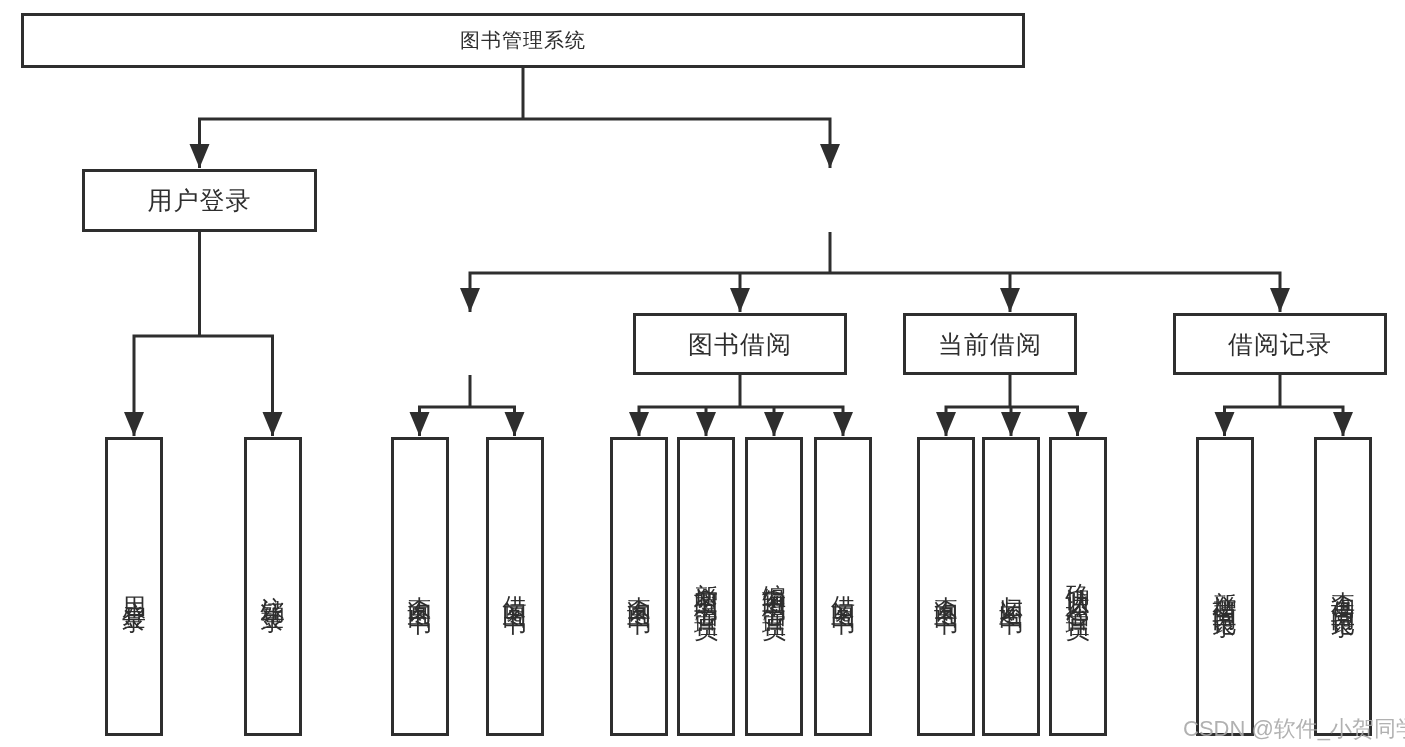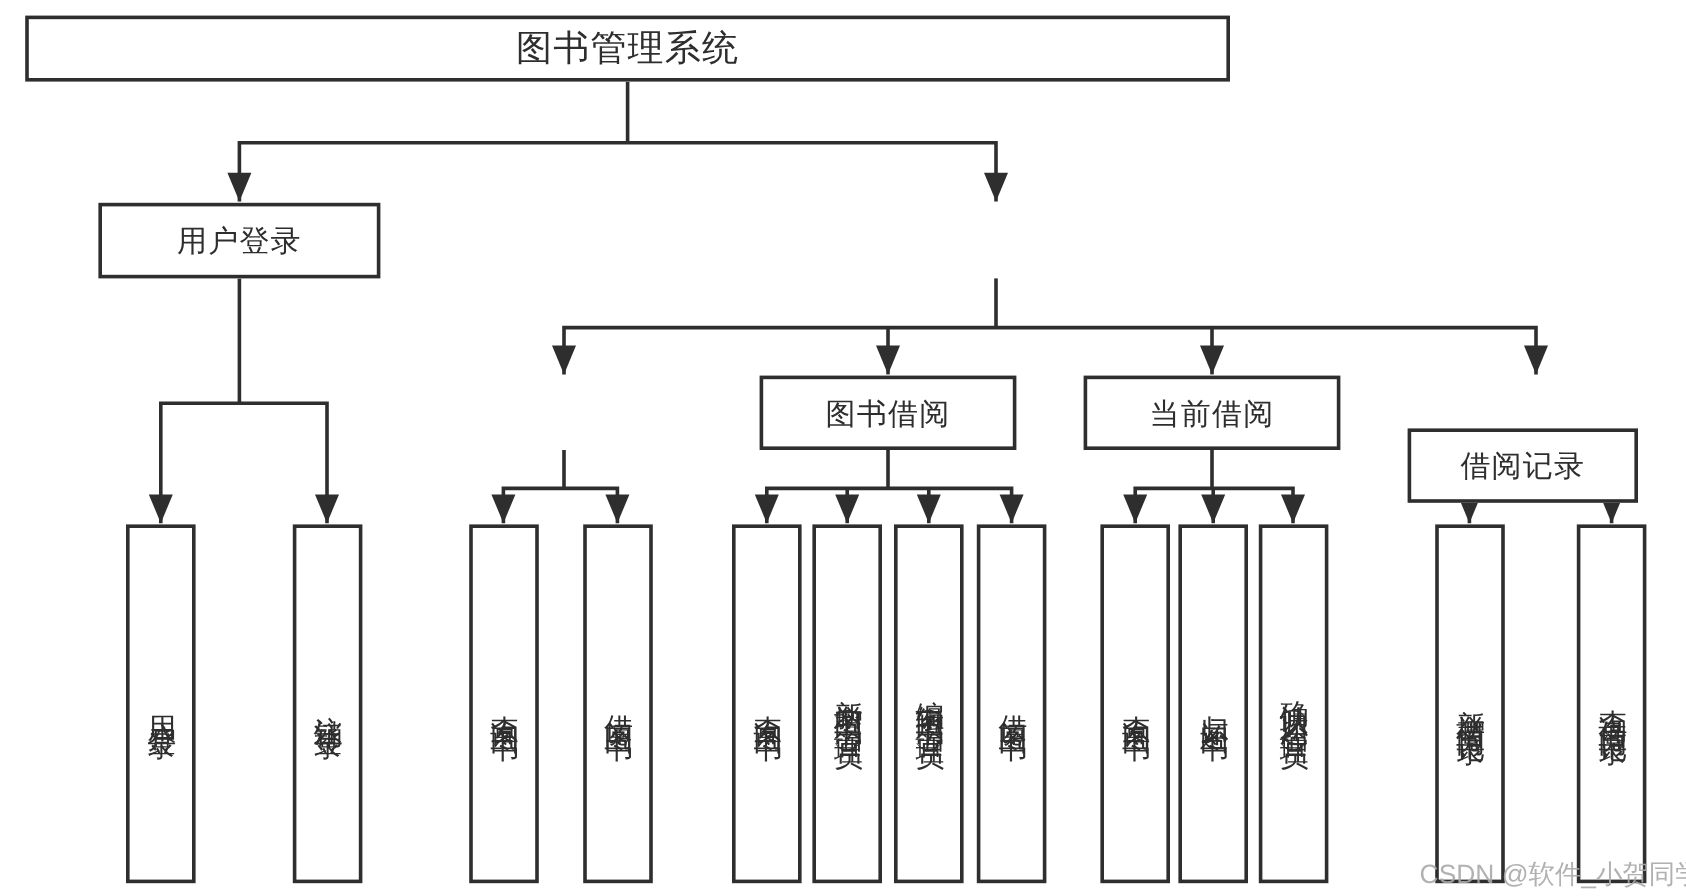--- a/index.html
+++ b/index.html
@@ -30,21 +30,21 @@
     box-sizing: border-box;
     background: #ffffff;
     border: 3px solid #2e2e2e;
     color: #2e2e2e;
     display: flex;
     align-items: center;
     justify-content: center;
     text-align: center;
   }
   .node.h { font-size: 25px; letter-spacing: 1px; }
-  .node.root { font-size: 30px; }
+  .node.root { font-size: 20px; }
   .node.v { width: 58px; top: 437px; height: 299px; }
   .vtext {
     writing-mode: vertical-rl;
     text-orientation: mixed;
     font-size: 24px;
     line-height: 30px;
     letter-spacing: 5px;
     white-space: nowrap;
   }
   #watermark {
@@ -121,24 +121,24 @@
     <span>图书管理系统</span>
   </div>
 
   <div class="node h" style="left:82px; top:169px; width:235px; height:63px;">
     <span>用户登录</span>
   </div>
 
   <div class="node h" style="left:633px; top:313px; width:214px; height:62px;">
     <span>图书借阅</span>
   </div>
-  <div class="node h" style="left:903px; top:313px; width:214px; height:62px;">
+  <div class="node h" style="left:903px; top:313px; width:174px; height:62px;">
     <span>当前借阅</span>
   </div>
-  <div class="node h" style="left:1173px; top:313px; width:192px; height:62px;margin-top:44px;">
+  <div class="node h" style="left:1173px; top:313px; width:214px; height:62px;">
     <span>借阅记录</span>
   </div>
 
   <div class="node v" style="left:105px;">
     <span class="vtext">用户登录</span>
   </div>
   <div class="node v" style="left:243.5px;">
     <span class="vtext">注销登录</span>
   </div>
 

